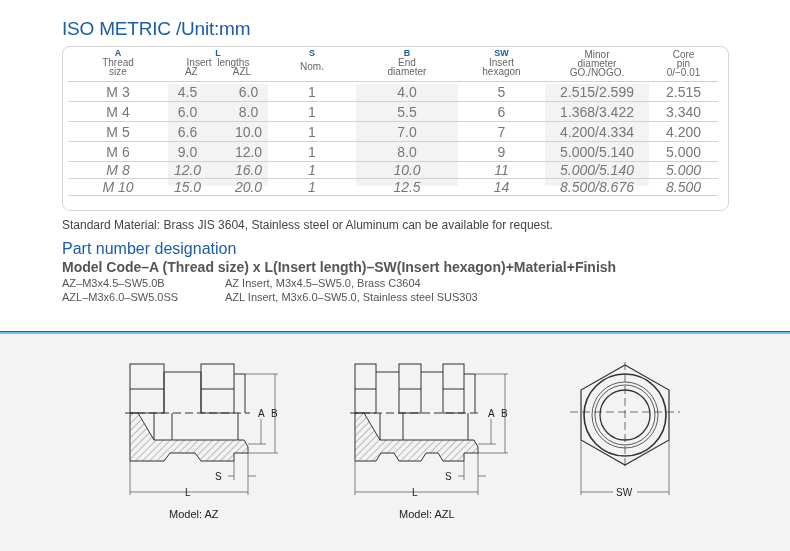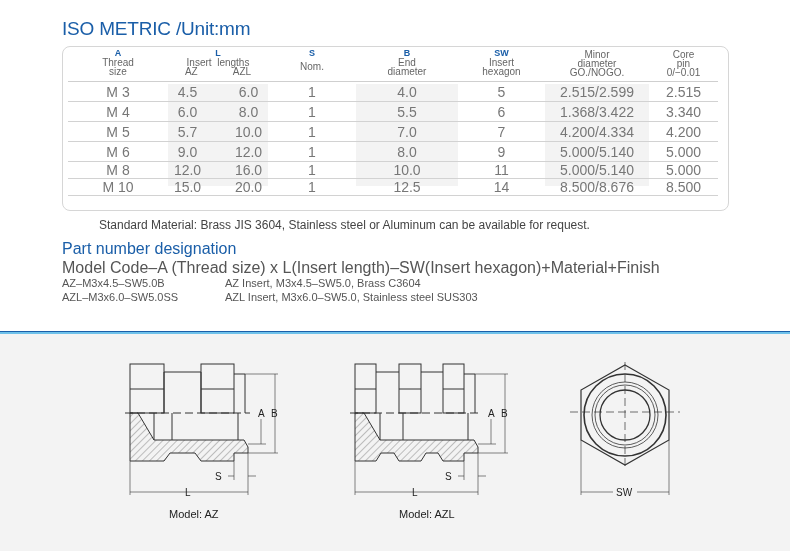--- a/index.html
+++ b/index.html
@@ -30,27 +30,27 @@
     height: 34px; padding: 0; text-align: center;
     border-bottom: 1px solid #cfcfcf;
   }
   table.spec th .code { color: #1a5ea8; font-weight: bold; font-size: 9px; display: block; height: 10px; line-height: 10px; margin-top: 1px;}
   table.spec th .lbl { display: block; font-size: 10px; }
   table.spec th .sub { display: flex; justify-content: center; gap: 35px; }
   table.spec td {
     text-align: center; height: 19px; padding: 0;
     border-bottom: 1px solid #d2d2d2; font-size: 14px; color: #777;
   }
-  table.spec tr.tight td { height: 16px; }
+  table.spec tr.tight td { height: 16px; font-style: italic; }
   .lpair { display: flex; justify-content: center; gap: 33px; }
   .lpair span { width: 28px; text-align: center; }
 
-  .note { position: absolute; left: 62px; top: 218px; font-size: 12px; color: #444; margin-left: 37px; }
+  .note { position: absolute; left: 62px; top: 218px; font-size: 12px; color: #444; }
   .subtitle { position: absolute; left: 62px; top: 240px; font-size: 16px; color: #1a5ea8; }
-  .model-code { position: absolute; left: 62px; top: 259px; font-size: 16px; color: #555; }
+  .model-code { position: absolute; left: 62px; top: 259px; font-size: 14px; color: #555; font-weight: bold; }
   .ex { position: absolute; font-size: 11px; color: #555; }
 
   .divider-dark { position: absolute; left: 0; top: 331px; width: 790px; height: 1px; background: #1a5ea8; }
   .divider-light { position: absolute; left: 0; top: 332px; width: 790px; height: 2px; background: #6ec1ea; }
   .drawing-area { position: absolute; left: 0; top: 334px; width: 790px; height: 217px; background: #f3f3f3; }
   .model-label { position: absolute; font-size: 11px; color: #222; padding-left: 8px; }
   svg text { font-family: "Liberation Sans", sans-serif; }
 </style>
 </head>
 <body>
@@ -139,21 +139,21 @@
       <td>1</td>
       <td>5.5</td>
       <td>6</td>
       <td>1.368/3.422</td>
       <td>3.340</td>
     </tr>
     <tr>
       <td>M 5</td>
       <td>
           <div class="lpair">
-            <span>5.7</span>
+            <span>6.6</span>
             <span>10.0</span>
           </div>
         </td>
       <td>1</td>
       <td>7.0</td>
       <td>7</td>
       <td>4.200/4.334</td>
       <td>4.200</td>
     </tr>
     <tr>

